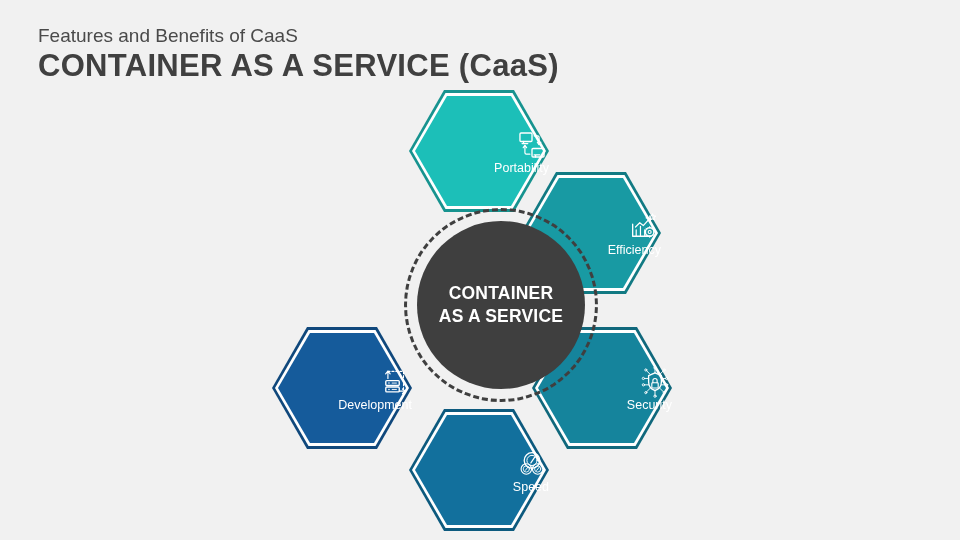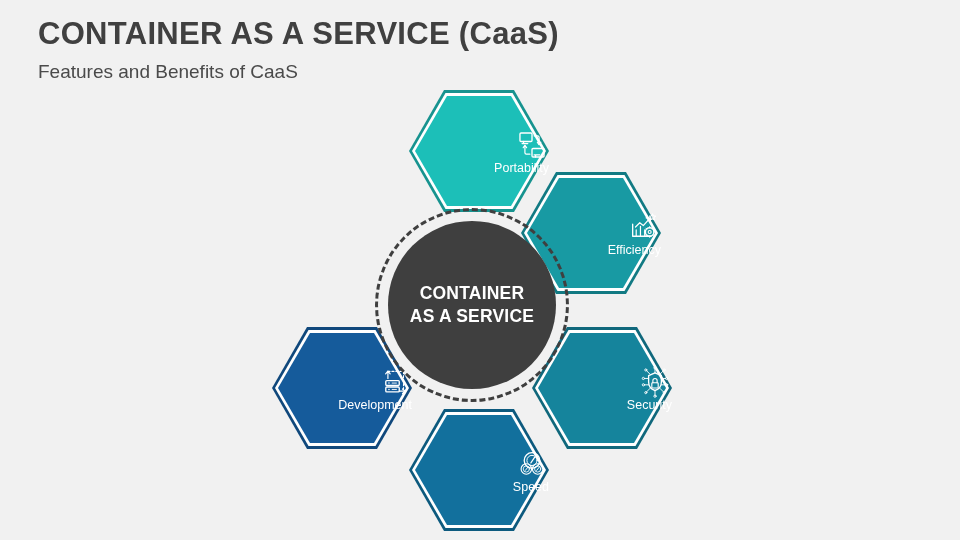--- a/index.html
+++ b/index.html
@@ -44,21 +44,21 @@
     position: absolute;
     left: 0;
     top: 0;
     width: 960px;
     height: 540px;
   }
 
   
   #center-hub {
     position: absolute;
-    left: 375px;
+    left: 404px;
     top: 208px;
     width: 194px;
     height: 194px;
     border-radius: 50%;
     border: 3px dashed #3f3f3f;
     box-sizing: border-box;
     display: flex;
     align-items: center;
     justify-content: center;
   }
@@ -133,22 +133,22 @@
     font-weight: normal;
     line-height: 1;
     text-align: center;
     white-space: nowrap;
   }
 </style>
 </head>
 <body style="background: rgb(241, 241, 241);">
 
 <div id="slide-header">
+  <div id="slide-subtitle" style="color: rgb(74, 74, 74);">Features and Benefits of CaaS</div>
   <div id="slide-title" style="color: rgb(64, 64, 64);">CONTAINER AS A SERVICE (CaaS)</div>
-  <div id="slide-subtitle" style="color: rgb(74, 74, 74);">Features and Benefits of CaaS</div>
 </div>
 
 <div id="diagram">
 
 
   <div class="hex-node" id="node-portability" style="left:409px; top:90px;">
     <div class="hex-outer" style="background: rgb(23, 147, 143);"></div>
     <div class="hex-mid" style="background: rgb(255, 255, 255);"></div>
     <div class="hex-inner" style="background: rgb(28, 191, 184);"></div>
     <div class="hex-content">

